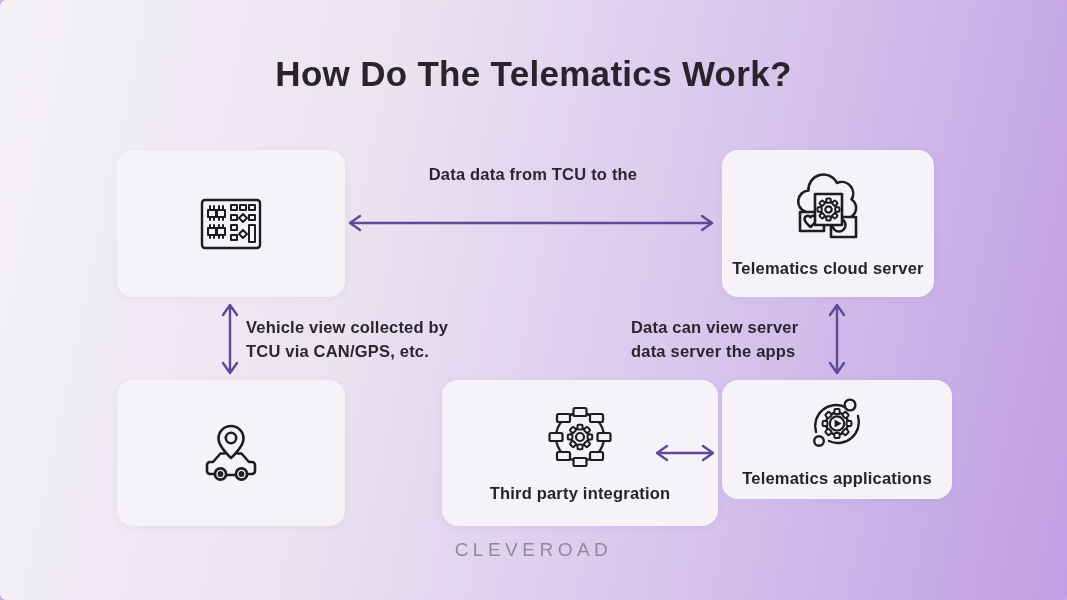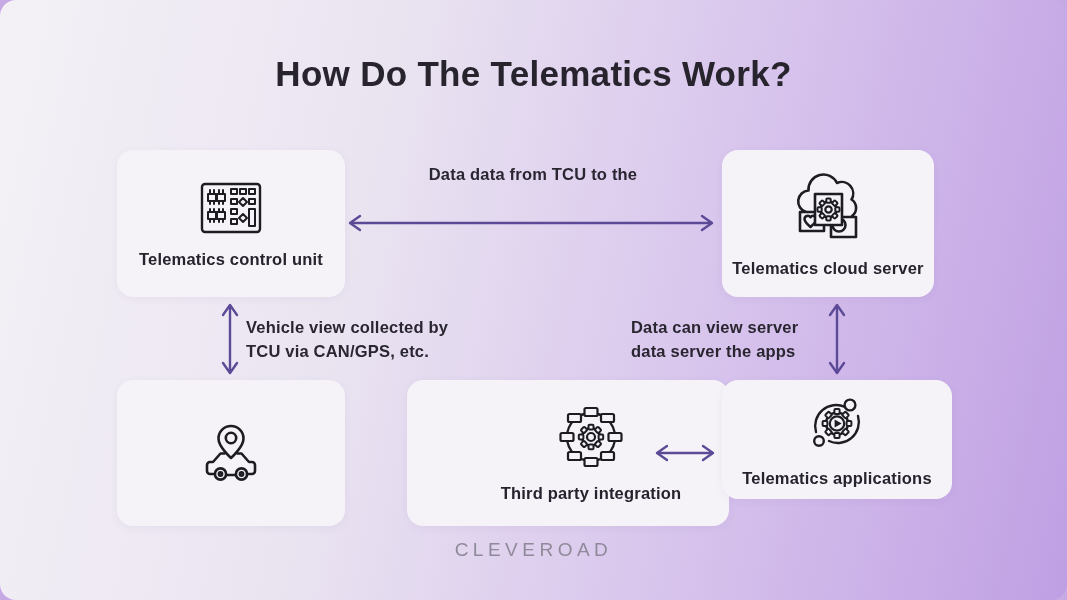--- a/index.html
+++ b/index.html
@@ -1,18 +1,18 @@
 <!DOCTYPE html>
 <html><head>
 <meta charset="utf-8">
 <style>
   html,body{margin:0;padding:0;background:#c7a9e4;}
   .canvas{
     position:relative;width:1067px;height:600px;overflow:hidden;
-    border-radius:16px;
+    border-radius:6px;
     background:linear-gradient(102deg,#f4f1f6 0%,#eae4f1 34%,#d6c2ec 68%,#bf9fe3 100%);
     font-family:"Liberation Sans","DejaVu Sans",sans-serif;
   }
   .title{
     position:absolute;top:54px;left:0;width:100%;text-align:center;
     font-size:35px;font-weight:800;color:#28242e;letter-spacing:.3px;
   }
   .card{
     position:absolute;background:#f5f3f8;border-radius:16px;
     display:flex;flex-direction:column;align-items:center;justify-content:center;gap:13px;
@@ -61,21 +61,20 @@
           <rect x="33" y="20" width="6" height="5"></rect>
           <rect x="33" y="30" width="6" height="5"></rect>
           <rect x="33" y="40" width="6" height="5"></rect>
           <path d="M45 19l4 4-4 4-4-4z"></path>
           <path d="M45 35l4 4-4 4-4-4z"></path>
           <rect x="51" y="20" width="6" height="5"></rect>
           <rect x="51" y="30" width="6" height="17"></rect>
         </g>
       </svg>
     </span>
-    <span class="label">Telematics control unit</span>
   </div>
 
   <div class="card" style="left:722px;top:150px;width:212px;height:147px;">
     <span class="icon">
       <svg width="78" height="76" viewBox="0 0 78 76" fill="none" stroke="#1c1c22" stroke-width="2.6" stroke-linecap="round" stroke-linejoin="round">
 
         <path d="M17 42a11 11 0 0 1 2.5-21.5A15 15 0 0 1 48 13a11.5 11.5 0 0 1 14.5 16.5A10 10 0 0 1 63 46"></path>
 
         <rect x="11" y="42" width="24" height="19" fill="#f5f3f8"></rect>
         <path d="M21.5 57c-3.5-3-6-5.6-6-8a3.3 3.3 0 0 1 6-1.8 3.3 3.3 0 0 1 6 1.8c0 2.4-2.5 5-6 8z" fill="#f5f3f8"></path>
@@ -114,21 +113,21 @@
         <path d="M49 52h5a3 3 0 0 0 3-3v-6a3 3 0 0 0-3-3h-3L43.5 31.5h-4"></path>
         <path d="M29 53h8"></path>
         <circle cx="22.5" cy="52" r="5.6"></circle>
         <circle cx="22.5" cy="52" r="1.6"></circle>
         <circle cx="43.5" cy="52" r="5.6"></circle>
         <circle cx="43.5" cy="52" r="1.6"></circle>
       </svg>
     </span>
   </div>
 
-  <div class="card" style="left:407px;top:380px;width:276px;height:146px;padding-left:46px;">
+  <div class="card" style="left:442px;top:380px;width:276px;height:146px;">
     <span class="icon">
       <svg width="68" height="68" viewBox="0 0 68 68" fill="none" stroke="#1c1c22" stroke-width="2.3" stroke-linecap="round" stroke-linejoin="round">
         <circle cx="34" cy="34" r="24"></circle>
 
         <g fill="#f5f3f8" stroke-width="2.2">
           <rect x="27.5" y="5" width="13" height="8" rx="1.5"></rect>
           <rect x="44" y="11" width="13" height="8" rx="1.5"></rect>
           <rect x="51.5" y="30" width="13" height="8" rx="1.5"></rect>
           <rect x="44" y="49" width="13" height="8" rx="1.5"></rect>
           <rect x="27.5" y="55" width="13" height="8" rx="1.5"></rect>

